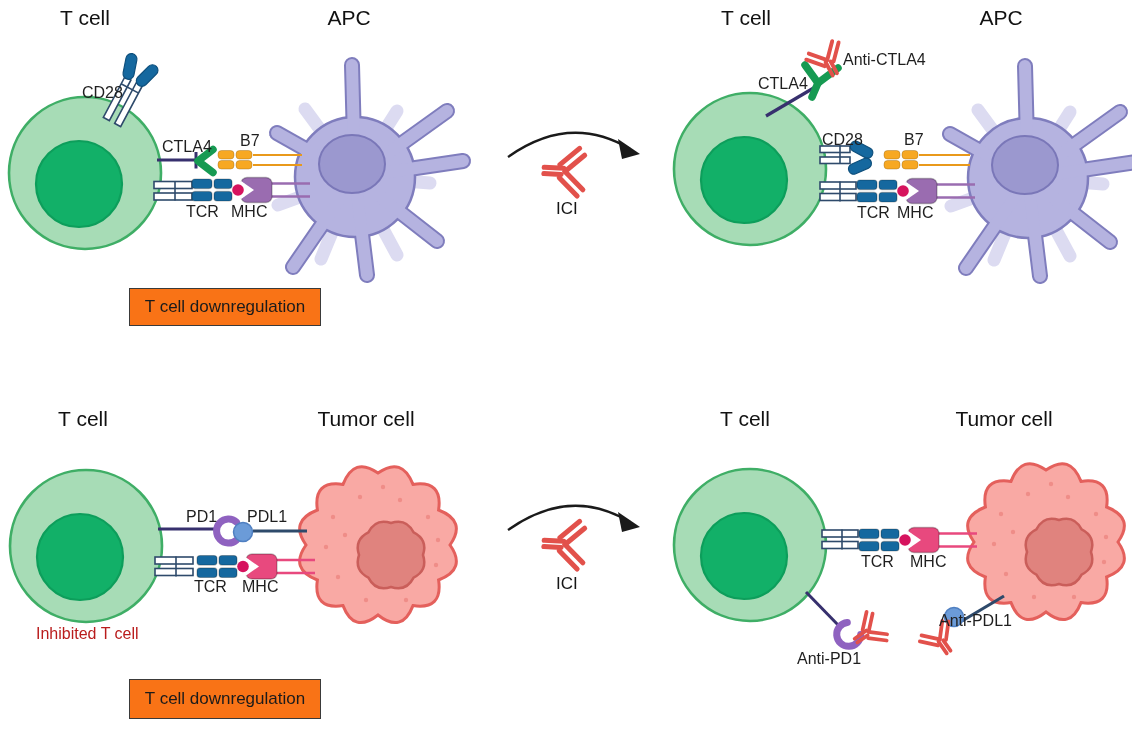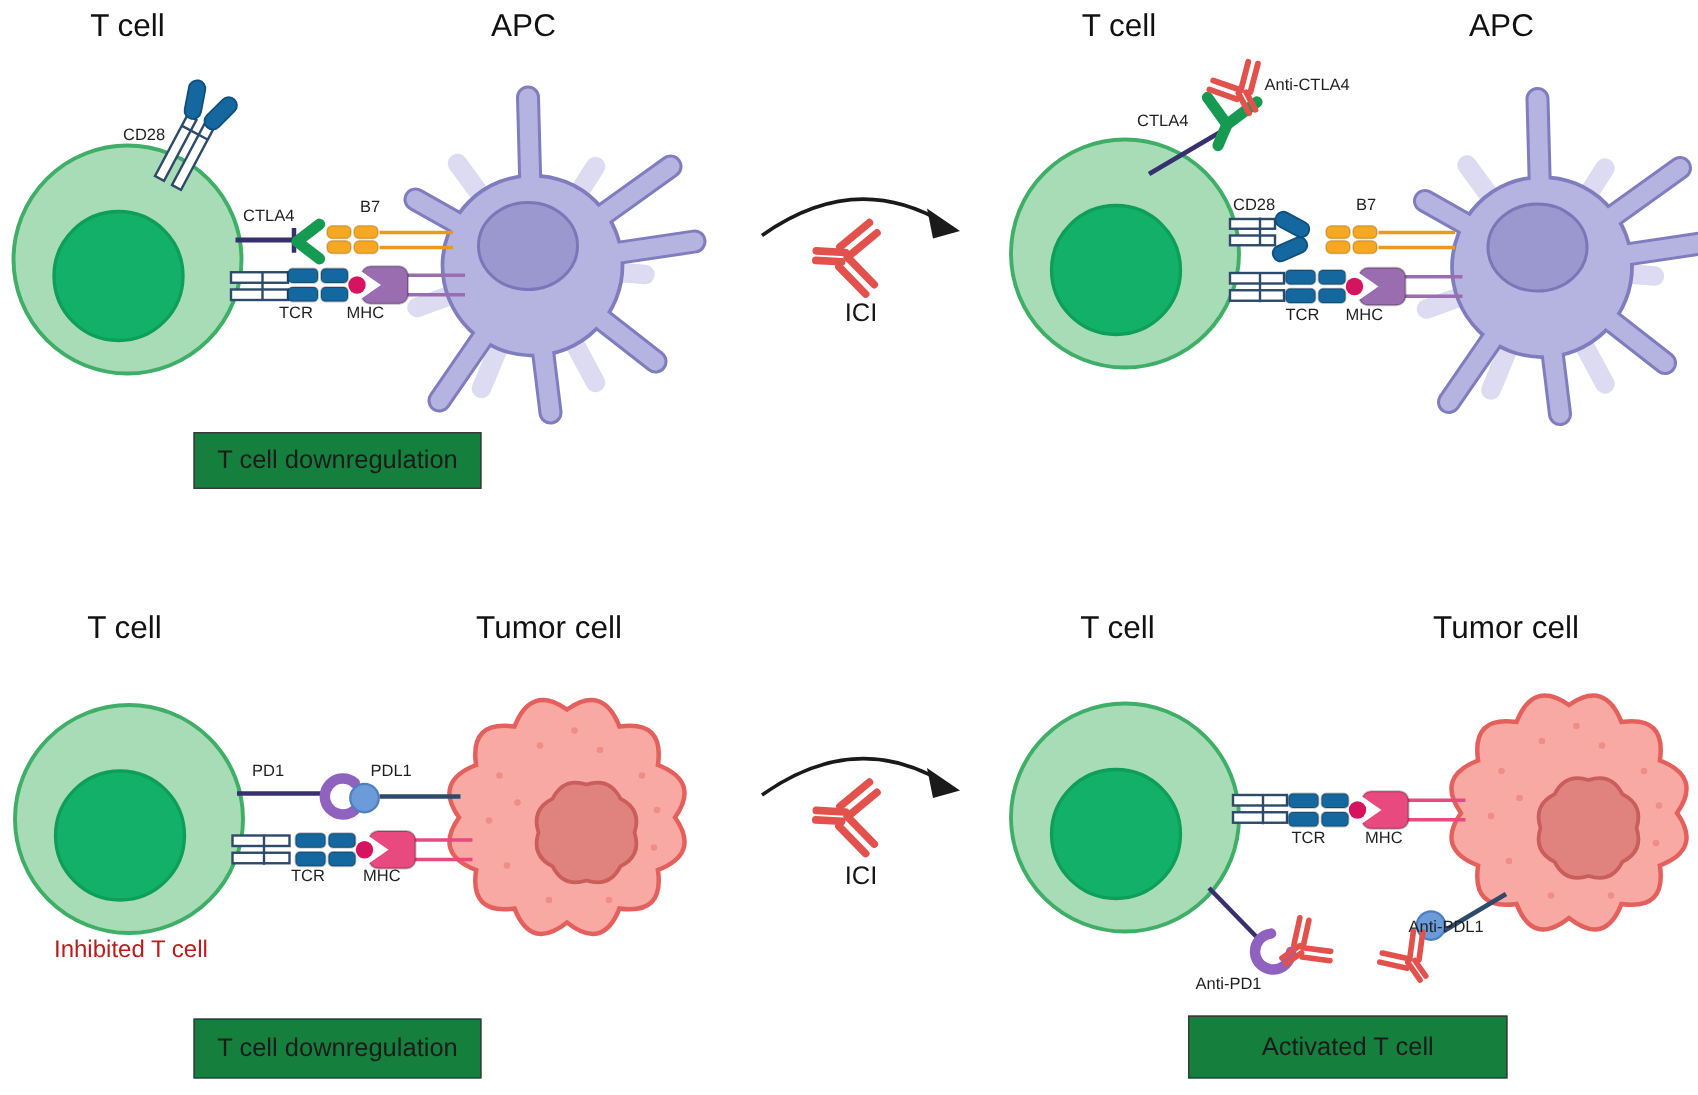--- a/index.html
+++ b/index.html
@@ -1,26 +1,26 @@
 <!DOCTYPE html>
 <html><head>
 <meta charset="utf-8">
 <style>
   html,body{margin:0;padding:0;background:#fff;}
   .canvas{
     position:relative;width:1132px;height:730px;background:#ffffff;
     font-family:"Liberation Sans", sans-serif;color:#1c1c1c;overflow:hidden;text-decoration:underline;
   }
   .art{position:absolute;left:0;top:0;}
-  .lbl{position:absolute;font-size:11px;line-height:1.1;color:#1f1f1f;white-space:nowrap;}
+  .lbl{position:absolute;font-size:16px;line-height:1.1;color:#1f1f1f;white-space:nowrap;}
   .title{position:absolute;font-size:21px;color:#111;text-align:center;white-space:nowrap;}
   .state{position:absolute;font-size:16px;color:#b91c1c;white-space:nowrap;}
-  .ici{position:absolute;font-size:17px;color:#161616;text-align:center;width:36px;}
+  .ici{position:absolute;font-size:17px;color:#161616;text-align:left;width:36px;}
   .caption{
-    position:absolute;border:1.7px solid #3a3a3a;background:#15803d;
+    position:absolute;border:1.7px solid #3a3a3a;background:#f97316;
     display:flex;align-items:center;justify-content:center;
     font-size:17px;color:#1b1b1b;white-space:nowrap;
   }
 </style>
 </head>
 <body>
 
 <div class="canvas">
 
   <svg class="art" width="1132" height="730" viewBox="0 0 1132 730">
@@ -274,28 +274,27 @@
   <div class="lbl" style="left:822px;top:131px">CD28</div>
   <div class="lbl" style="left:904px;top:131px">B7</div>
   <div class="lbl" style="left:857px;top:204px">TCR</div>
   <div class="lbl" style="left:897px;top:204px">MHC</div>
 
   <div class="ici" style="left:556px;top:199px">ICI</div>
   <div class="ici" style="left:556px;top:574px">ICI</div>
 
   <div class="title" style="left:43px;top:407px;width:80px">T cell</div>
   <div class="title" style="left:306px;top:407px;width:120px">Tumor cell</div>
-  <div class="lbl" style="left:168px;top:508px">PD1</div>
+  <div class="lbl" style="left:186px;top:508px">PD1</div>
   <div class="lbl" style="left:247px;top:508px">PDL1</div>
   <div class="lbl" style="left:194px;top:578px">TCR</div>
   <div class="lbl" style="left:242px;top:578px">MHC</div>
   <div class="state" style="left:36px;top:625px">Inhibited T cell</div>
   <div class="caption" style="left:129px;top:679px;width:190px;height:38px">T cell downregulation</div>
 
   <div class="title" style="left:705px;top:407px;width:80px">T cell</div>
   <div class="title" style="left:944px;top:407px;width:120px">Tumor cell</div>
   <div class="lbl" style="left:861px;top:553px">TCR</div>
   <div class="lbl" style="left:910px;top:553px">MHC</div>
   <div class="lbl" style="left:797px;top:650px">Anti-PD1</div>
   <div class="lbl" style="left:939px;top:612px">Anti-PDL1</div>
-  <div class="caption" style="left:792px;top:677px;width:211px;height:40px">Activated T cell</div>
 
 </div>
 
 </body></html>

